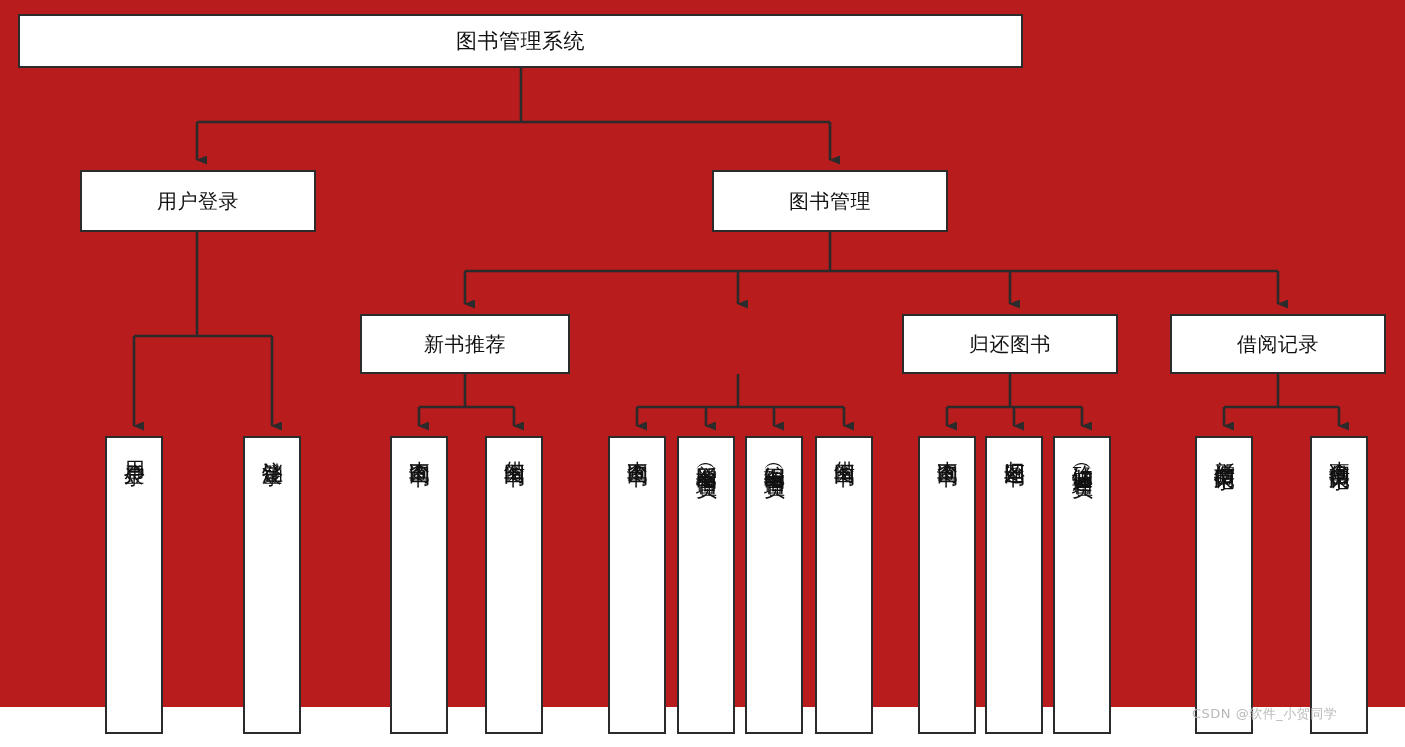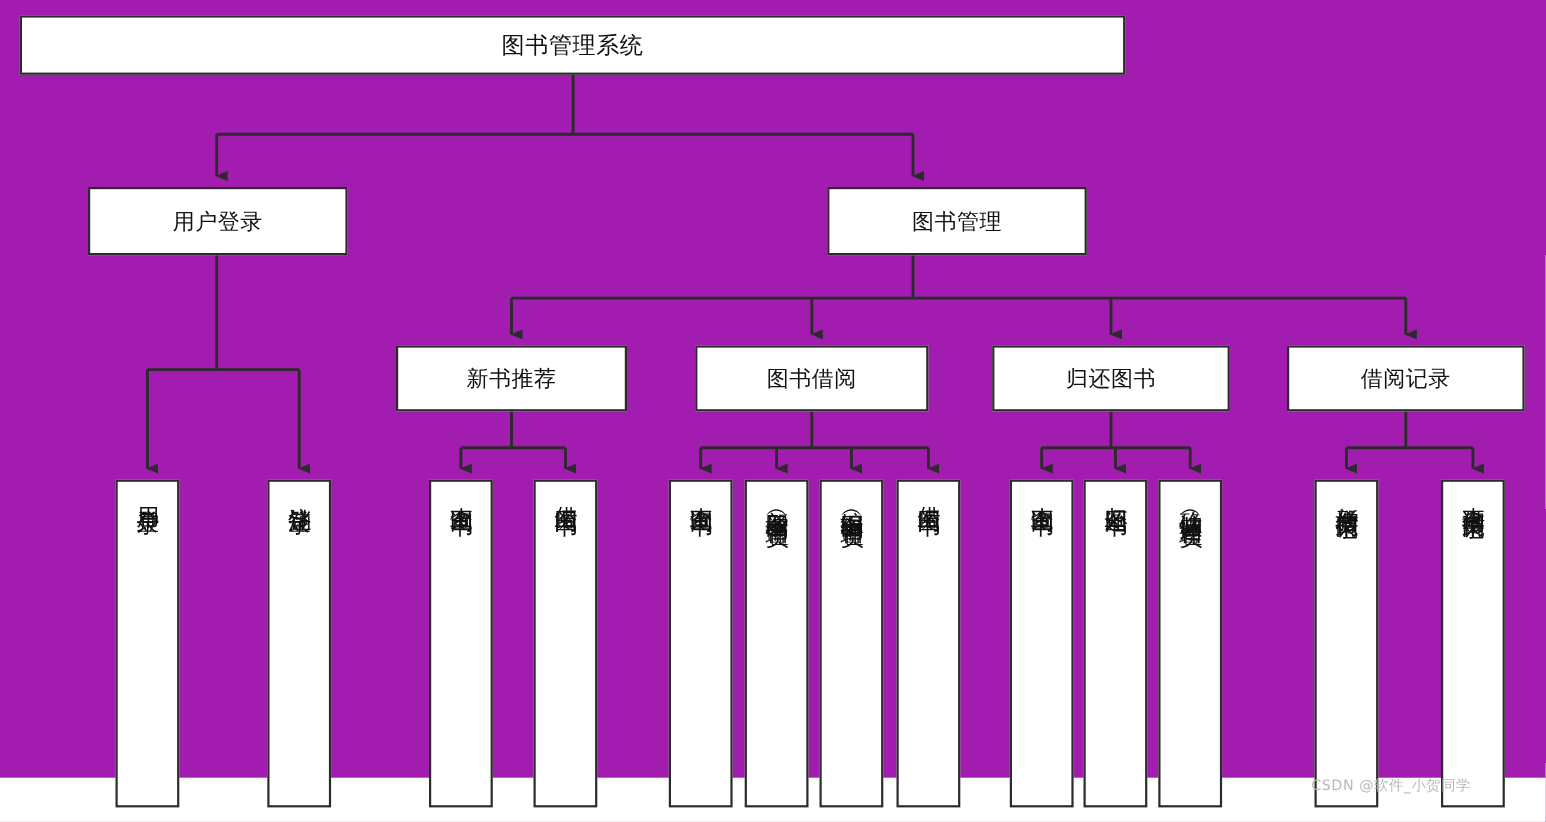--- a/index.html
+++ b/index.html
@@ -1,21 +1,21 @@
 <!DOCTYPE html>
 <html><head>
 <meta charset="utf-8">
 <style>
   html,body{margin:0;padding:0;background:#ffffff;}
   body{
     width:1405px;height:747px;
     font-family:"DejaVu Sans","Liberation Sans",sans-serif;
     overflow:hidden;position:relative;
   }
-  #diagram-root{position:relative;width:1405px;height:707px;background:#a21caf;}
+  #diagram-root{position:relative;width:1405px;height:707px;background:#b91c1c;}
   svg#diagram-svg{position:absolute;left:0;top:0;width:1405px;height:747px;display:block;}
 
   .node-box{
     position:absolute;
     background:#ffffff;
     border:2px solid #2b2b2b;
     box-sizing:border-box;
     display:flex;
     align-items:center;
     justify-content:center;
@@ -132,30 +132,27 @@
     </g>
   </svg>
 
   <div class="node-box root" style="left:18px;top:14px;width:1005px;height:54px;">
     <span class="node-label">图书管理系统</span>
   </div>
 
   <div class="node-box level2" style="left:80px;top:170px;width:236px;height:62px;">
     <span class="node-label">用户登录</span>
   </div>
-  <div class="node-box level2" style="left:712px;top:170px;width:236px;height:62px;margin-left:40px;">
+  <div class="node-box level2" style="left:712px;top:170px;width:236px;height:62px;">
     <span class="node-label">图书管理</span>
   </div>
 
   <div class="node-box level3" style="left:360px;top:314px;width:210px;height:60px;text-align:right;">
     <span class="node-label">新书推荐</span>
   </div>
-  <div class="node-box level3" style="left:632px;top:314px;width:212px;height:60px;">
-    <span class="node-label">图书借阅</span>
-  </div>
   <div class="node-box level3" style="left:902px;top:314px;width:216px;height:60px;">
     <span class="node-label">归还图书</span>
   </div>
   <div class="node-box level3" style="left:1170px;top:314px;width:216px;height:60px;align-items:center;">
     <span class="node-label">借阅记录</span>
   </div>
 
   <div class="leaf-box" style="left:105px;top:436px;width:58px;height:298px;">
     <span class="node-label">用户登录</span>
   </div>

